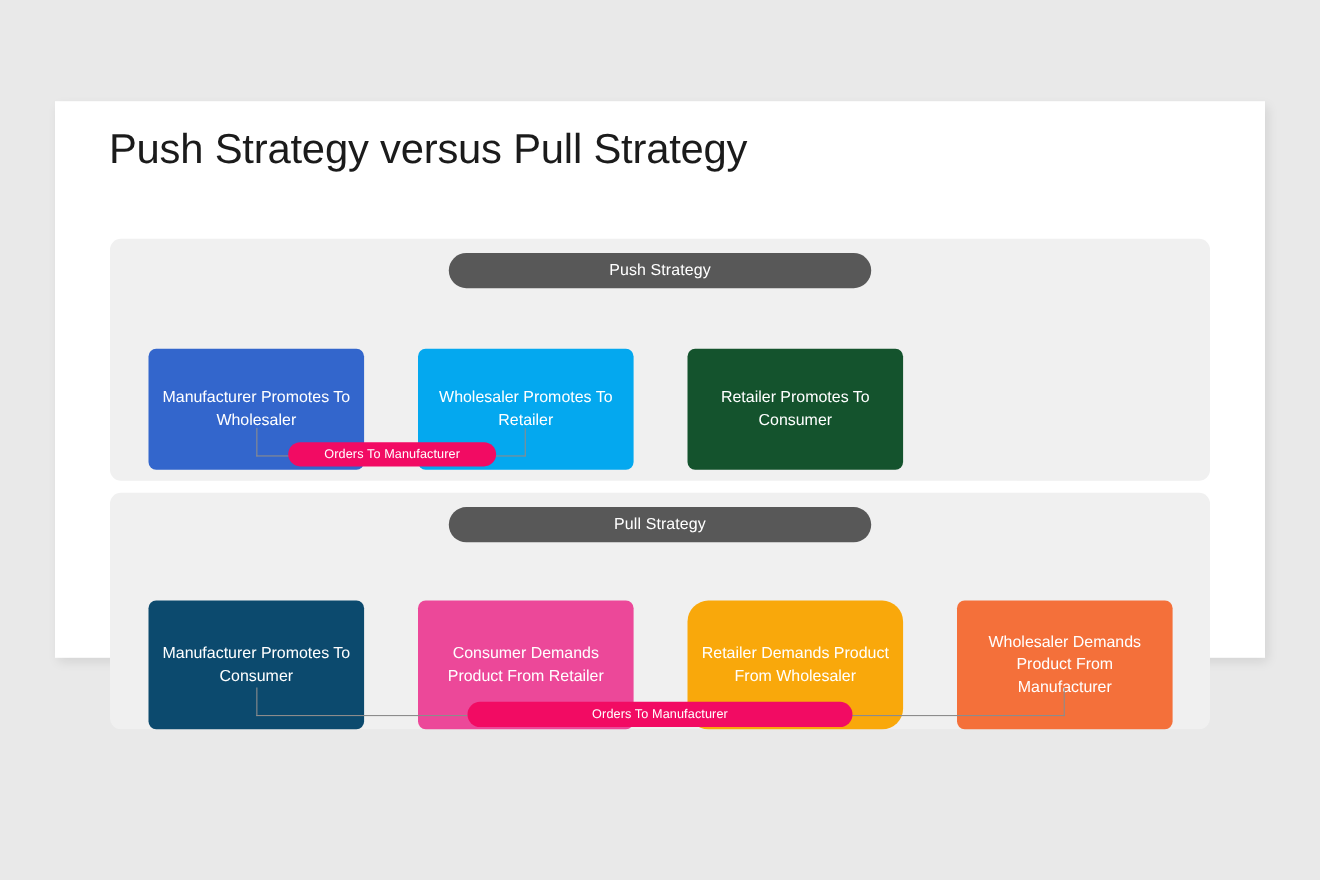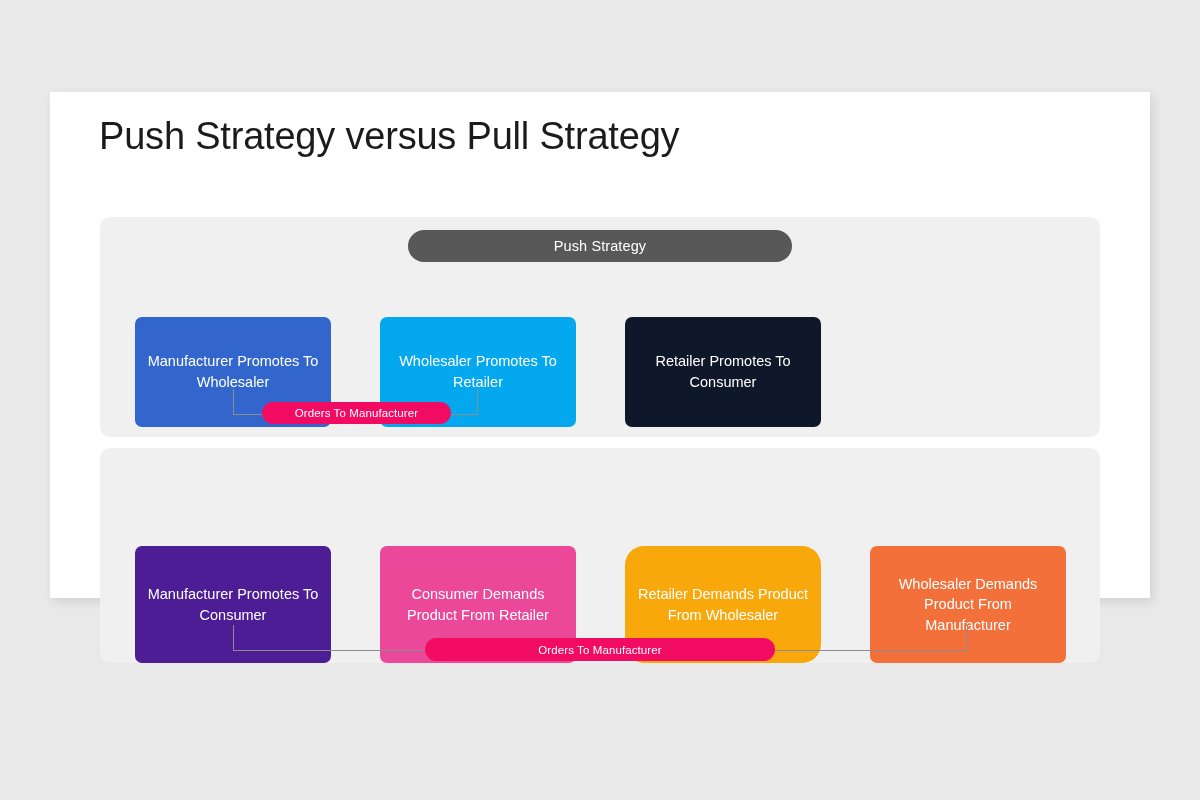--- a/index.html
+++ b/index.html
@@ -161,33 +161,34 @@
     <h1 id="page-title">Push Strategy versus Pull Strategy</h1>
   </div>
 
   <div class="panel" id="panel-push">
 
     <div class="panel-title">Push Strategy</div>
 
     <div class="nodes">
       <div class="node c0" style="background:#3366cc;">Manufacturer Promotes To Wholesaler</div>
       <div class="node c1" style="background:#04a8ef;">Wholesaler Promotes To Retailer</div>
-      <div class="node c2" style="background:#0f172a;">Retailer Promotes To Consumer</div>
+      <div class="node c2" style="background:#14532d;">Retailer Promotes To Consumer</div>
     </div>
 
     <div class="conn-bracket" id="push-bracket"></div>
 
     <div class="order-pill" id="push-pill">Orders To Manufacturer</div>
   </div>
 
   <div class="panel" id="panel-pull">
 
+    <div class="panel-title">Pull Strategy</div>
 
     <div class="nodes">
-      <div class="node c0" style="background:#4c1d95;">Manufacturer Promotes To Consumer</div>
+      <div class="node c0" style="background:#0c4a6e;">Manufacturer Promotes To Consumer</div>
       <div class="node c1" style="background:#ec4899;">Consumer Demands Product From Retailer</div>
       <div class="node c2" style="background:#f9a80b;border-radius:19px;">Retailer Demands Product From Wholesaler</div>
       <div class="node c3" style="background:#f4703a;">Wholesaler Demands Product From Manufacturer</div>
     </div>
 
     <div class="conn-bracket" id="pull-bracket"></div>
 
     <div class="order-pill" id="pull-pill">Orders To Manufacturer</div>
   </div>
 

